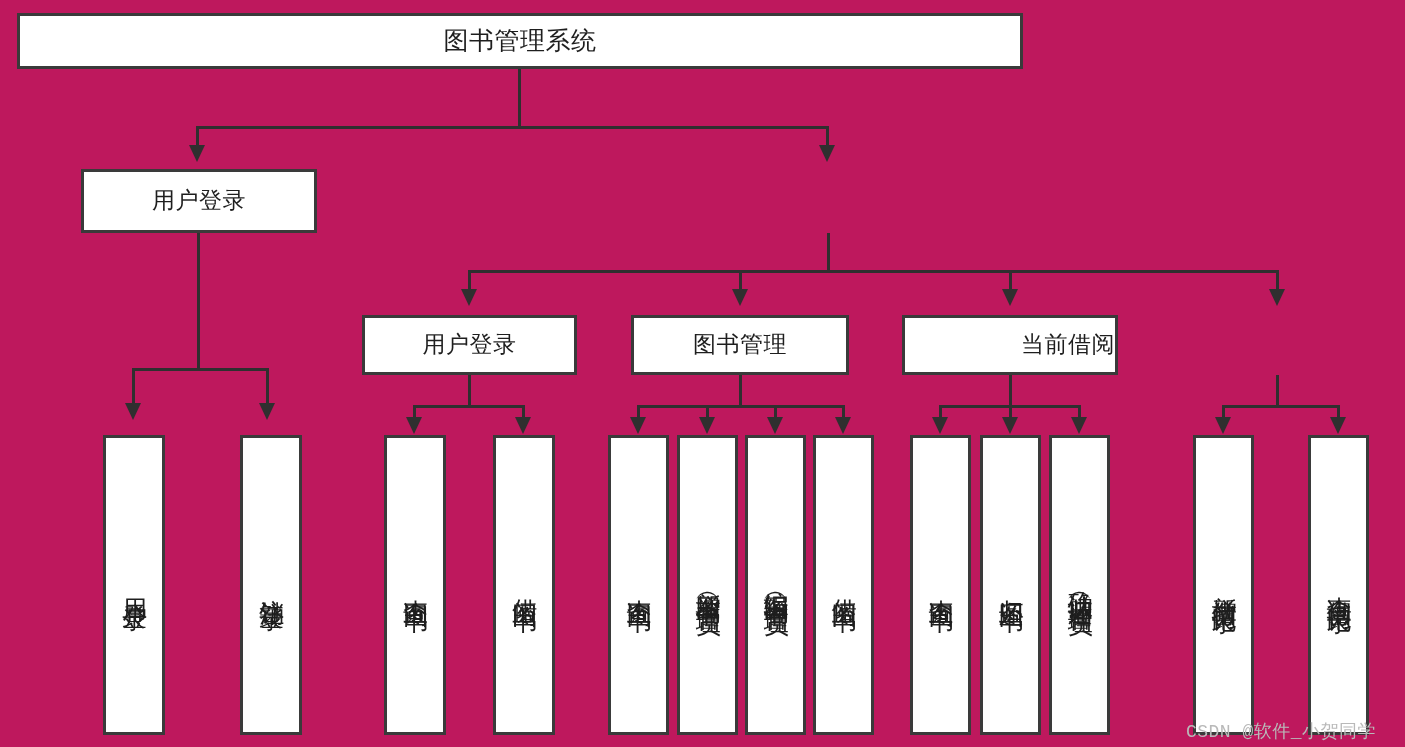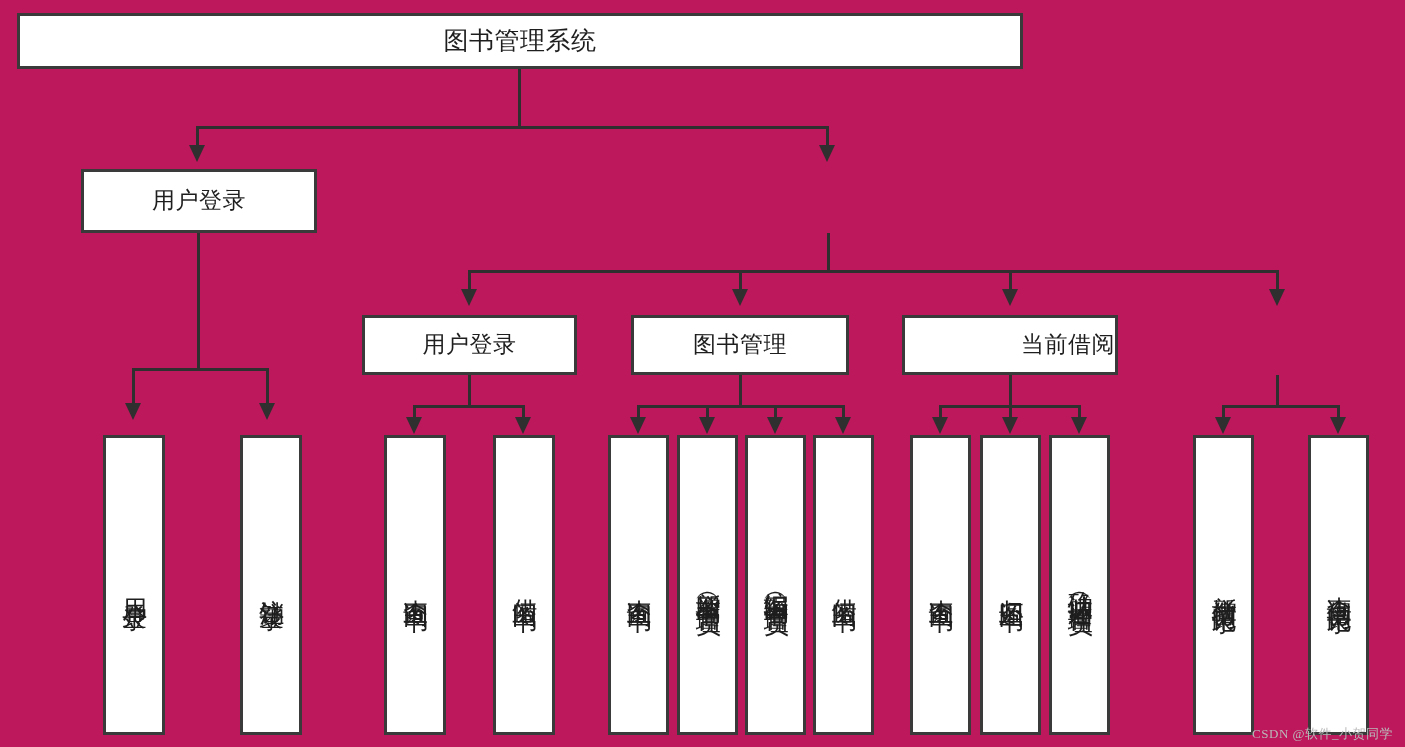--- a/index.html
+++ b/index.html
@@ -64,27 +64,27 @@
   .arrow {
     position: absolute;
     width: 0;
     height: 0;
     border-left: 8px solid transparent;
     border-right: 8px solid transparent;
     border-top: 17px solid #2f2f2f;
   }
   .watermark {
     position: absolute;
-    right: 12px;
+    right: 29px;
     bottom: 4px;
-    font-size: 13px;
+    font-size: 18px;
     color: #b9b9b9;
     letter-spacing: 0.5px;
     white-space: nowrap;
-    font-family: Liberation Serif, serif;
+    font-family: Liberation Mono, monospace;
   }
 </style>
 </head>
 <body>
 
 <div id="canvas">
 
   <div class="node n-root" style="left:17px; top:13px; width:1006px; height:56px;">
     <span class="label">图书管理系统</span>
   </div>

